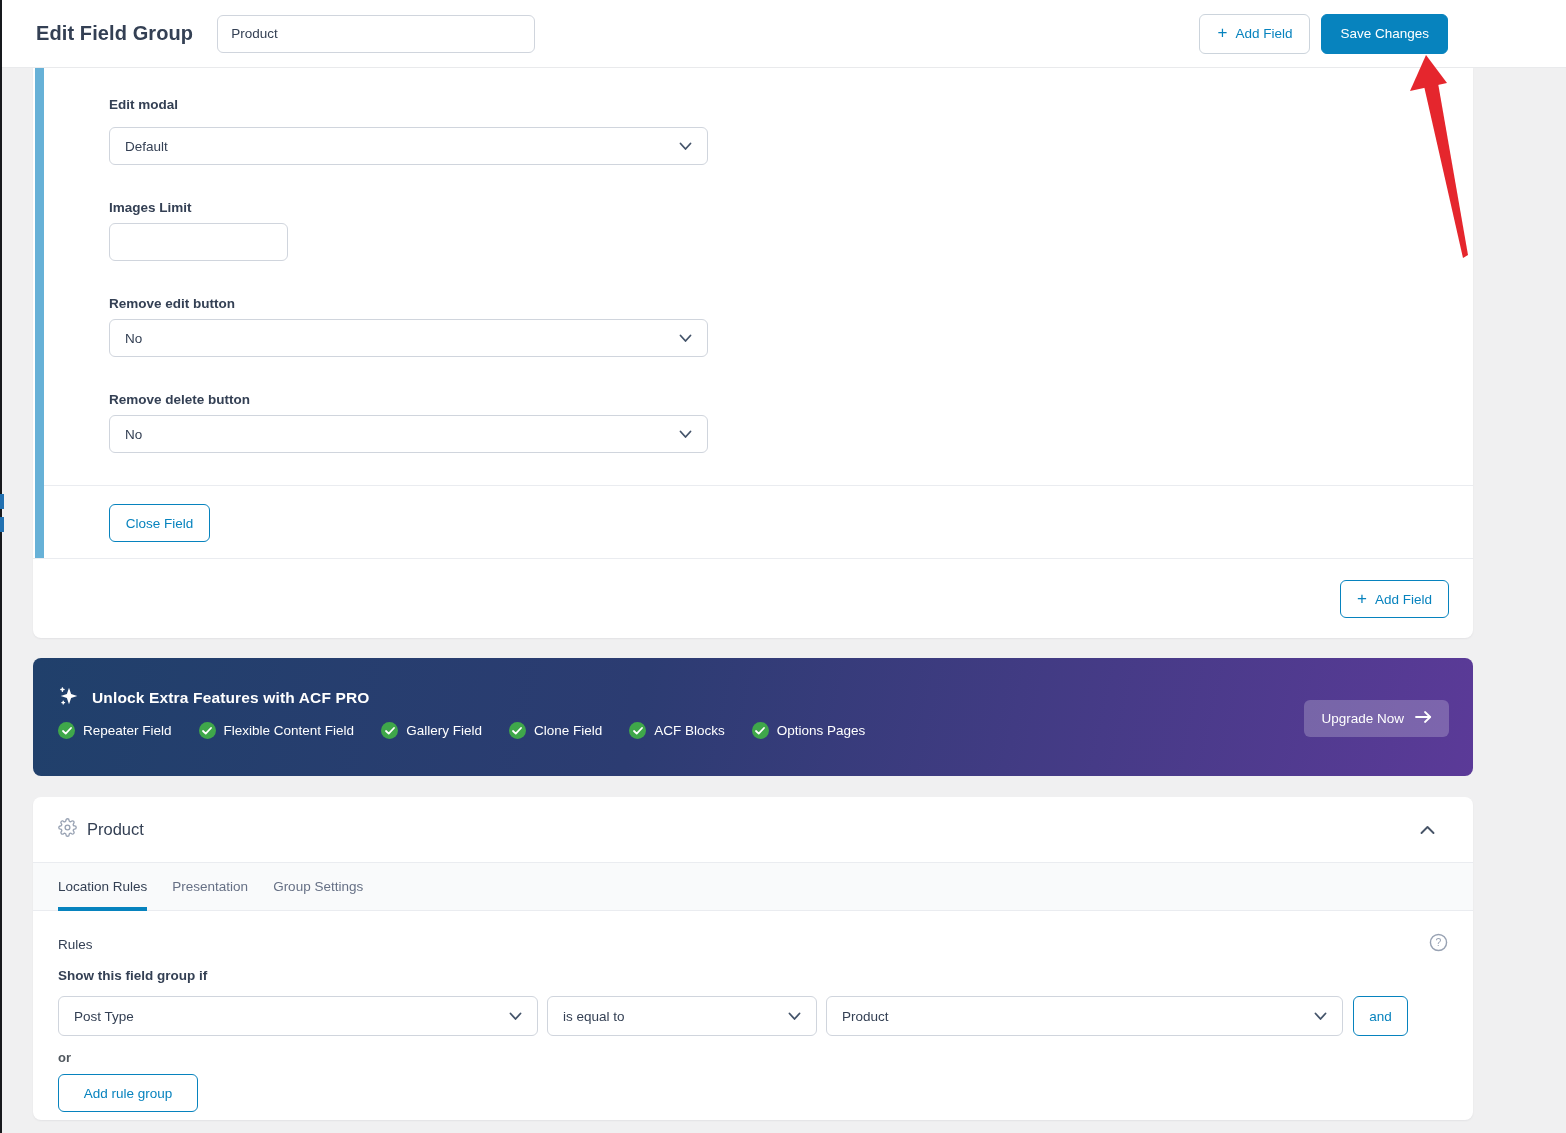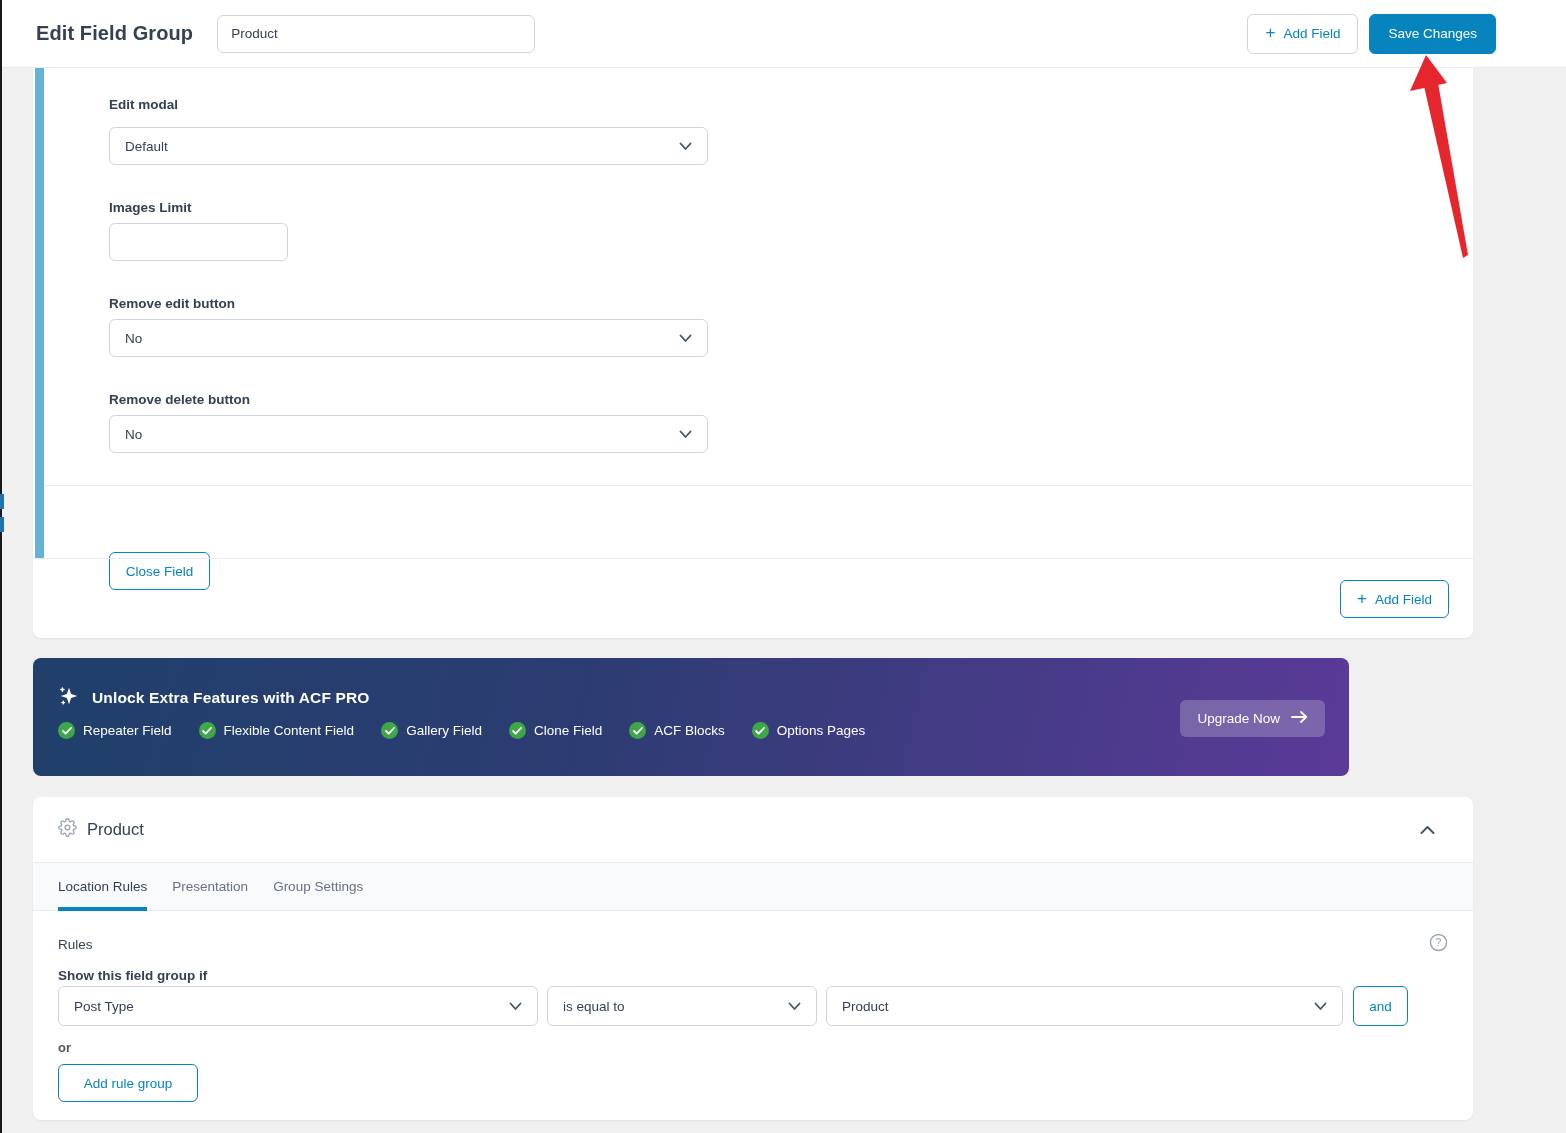--- a/index.html
+++ b/index.html
@@ -14,21 +14,21 @@
   
   .screen-edge { position:absolute; left:0; top:0; width:2px; height:1133px; background:#17191d; z-index:60; }
   .edge-blue { position:absolute; left:0; width:4px; height:15px; background:#2271b1; z-index:61; }
   .edge-blue.b1 { top:494px; }
   .edge-blue.b2 { top:517px; }
 
   
   .topbar {
     position:absolute; left:0; top:0; width:1566px; height:68px;
     background:#ffffff; border-bottom:1px solid #e9eaec;
-    display:flex; align-items:center; padding:0 70px 0 36px; z-index:10;
+    display:flex; align-items:center; padding:0 118px 0 36px; z-index:10;
   }
   .topbar h1 { font-size:20px; font-weight:600; color:#344054; letter-spacing:.1px; }
   .title-input {
     margin-left:24px; width:318px; height:38px;
     border:1px solid #d0d5dd; border-radius:6px;
     padding:0 13px; font-size:13.5px; color:#344054;
     font-family:"Liberation Sans", sans-serif; outline:none; background:#fff;
   }
   .topbar-actions { margin-left:auto; display:flex; gap:11px; }
   .btn { display:inline-flex; align-items:center; justify-content:center; gap:8px;
@@ -55,26 +55,26 @@
     display:flex; align-items:center; justify-content:space-between;
     padding:0 15px; font-size:13.5px; color:#344054; cursor:pointer;
   }
   .chev svg { display:block; }
   .text-input {
     position:absolute; left:76px; width:179px; height:38px;
     border:1px solid #d0d5dd; border-radius:6px; padding:0 12px;
     font-size:13.5px; color:#344054; outline:none; background:#fff;
     font-family:"Liberation Sans", sans-serif;
   }
-  .close-field-btn { position:absolute; left:76px; top:436px; width:101px; height:38px;margin-top:48px; }
+  .close-field-btn { position:absolute; left:76px; top:436px; width:101px; height:38px; }
   .add-field-btn { position:absolute; left:1307px; top:512px; width:109px; height:38px; }
 
   
   .pro-banner {
-    position:absolute; left:33px; top:658px; width:1316px; height:118px;
+    position:absolute; left:33px; top:658px; width:1440px; height:118px;
     border-radius:8px; z-index:5;
     background:linear-gradient(103deg,#20406b 0%, #2c3c72 42%, #5b3a98 100%);
     color:#fff;
   }
   .pro-title-row { position:absolute; left:25px; top:27px; display:flex; align-items:center; gap:12px; }
   .pro-title-row .t { font-size:15.5px; font-weight:700; letter-spacing:.15px; }
   .pro-features { position:absolute; left:25px; top:64px; display:flex; align-items:center; column-gap:27px; }
   .feat { display:flex; align-items:center; gap:8px; font-size:13.5px; }
   .check-dot { width:17px; height:17px; border-radius:50%; background:#3fa74a; display:inline-flex; align-items:center; justify-content:center; flex:none; }
   .upgrade-btn {
@@ -94,21 +94,21 @@
   .collapse { margin-left:auto; cursor:pointer; display:flex; }
   .tabs { height:49px; background:#f9fafb; border-top:1px solid #eaecf0; border-bottom:1px solid #eaecf0;
           display:flex; align-items:stretch; padding-left:25px; column-gap:25px; }
   .tab { display:flex; align-items:center; font-size:13.5px; color:#667085; cursor:pointer; position:relative; }
   .tab.active { color:#344054; font-weight:400; }
   .tab.active::after { content:""; position:absolute; left:0; right:0; bottom:-1px; height:4px; background:#0783be; }
   .settings-body { position:relative; padding:26px 25px 0 25px; }
   .rules-label { font-size:13.5px; color:#344054; }
   .help-icon { position:absolute; right:25px; top:22px; cursor:pointer; }
   .cond-label { margin-top:16px; font-size:13.5px; font-weight:700; color:#344054; }
-  .rule-row { margin-top:3px; display:flex; column-gap:9px; align-items:flex-end; }
+  .rule-row { margin-top:13px; display:flex; column-gap:9px; align-items:flex-end; }
   .rule-sel {
     height:40px; border:1px solid #d0d5dd; border-radius:6px; background:#fff;
     display:flex; align-items:center; justify-content:space-between;
     padding:0 15px; font-size:13.5px; color:#344054; cursor:pointer;
   }
   .rs-1 { width:480px; } .rs-2 { width:270px; } .rs-3 { width:517px; }
   .and-btn { width:55px; height:40px; margin-left:1px; }
   .or-label { margin-top:14px; font-size:13px; font-weight:700; color:#50575e; }
   .add-rule-btn { margin-top:9px; width:140px; height:38px; }
 

